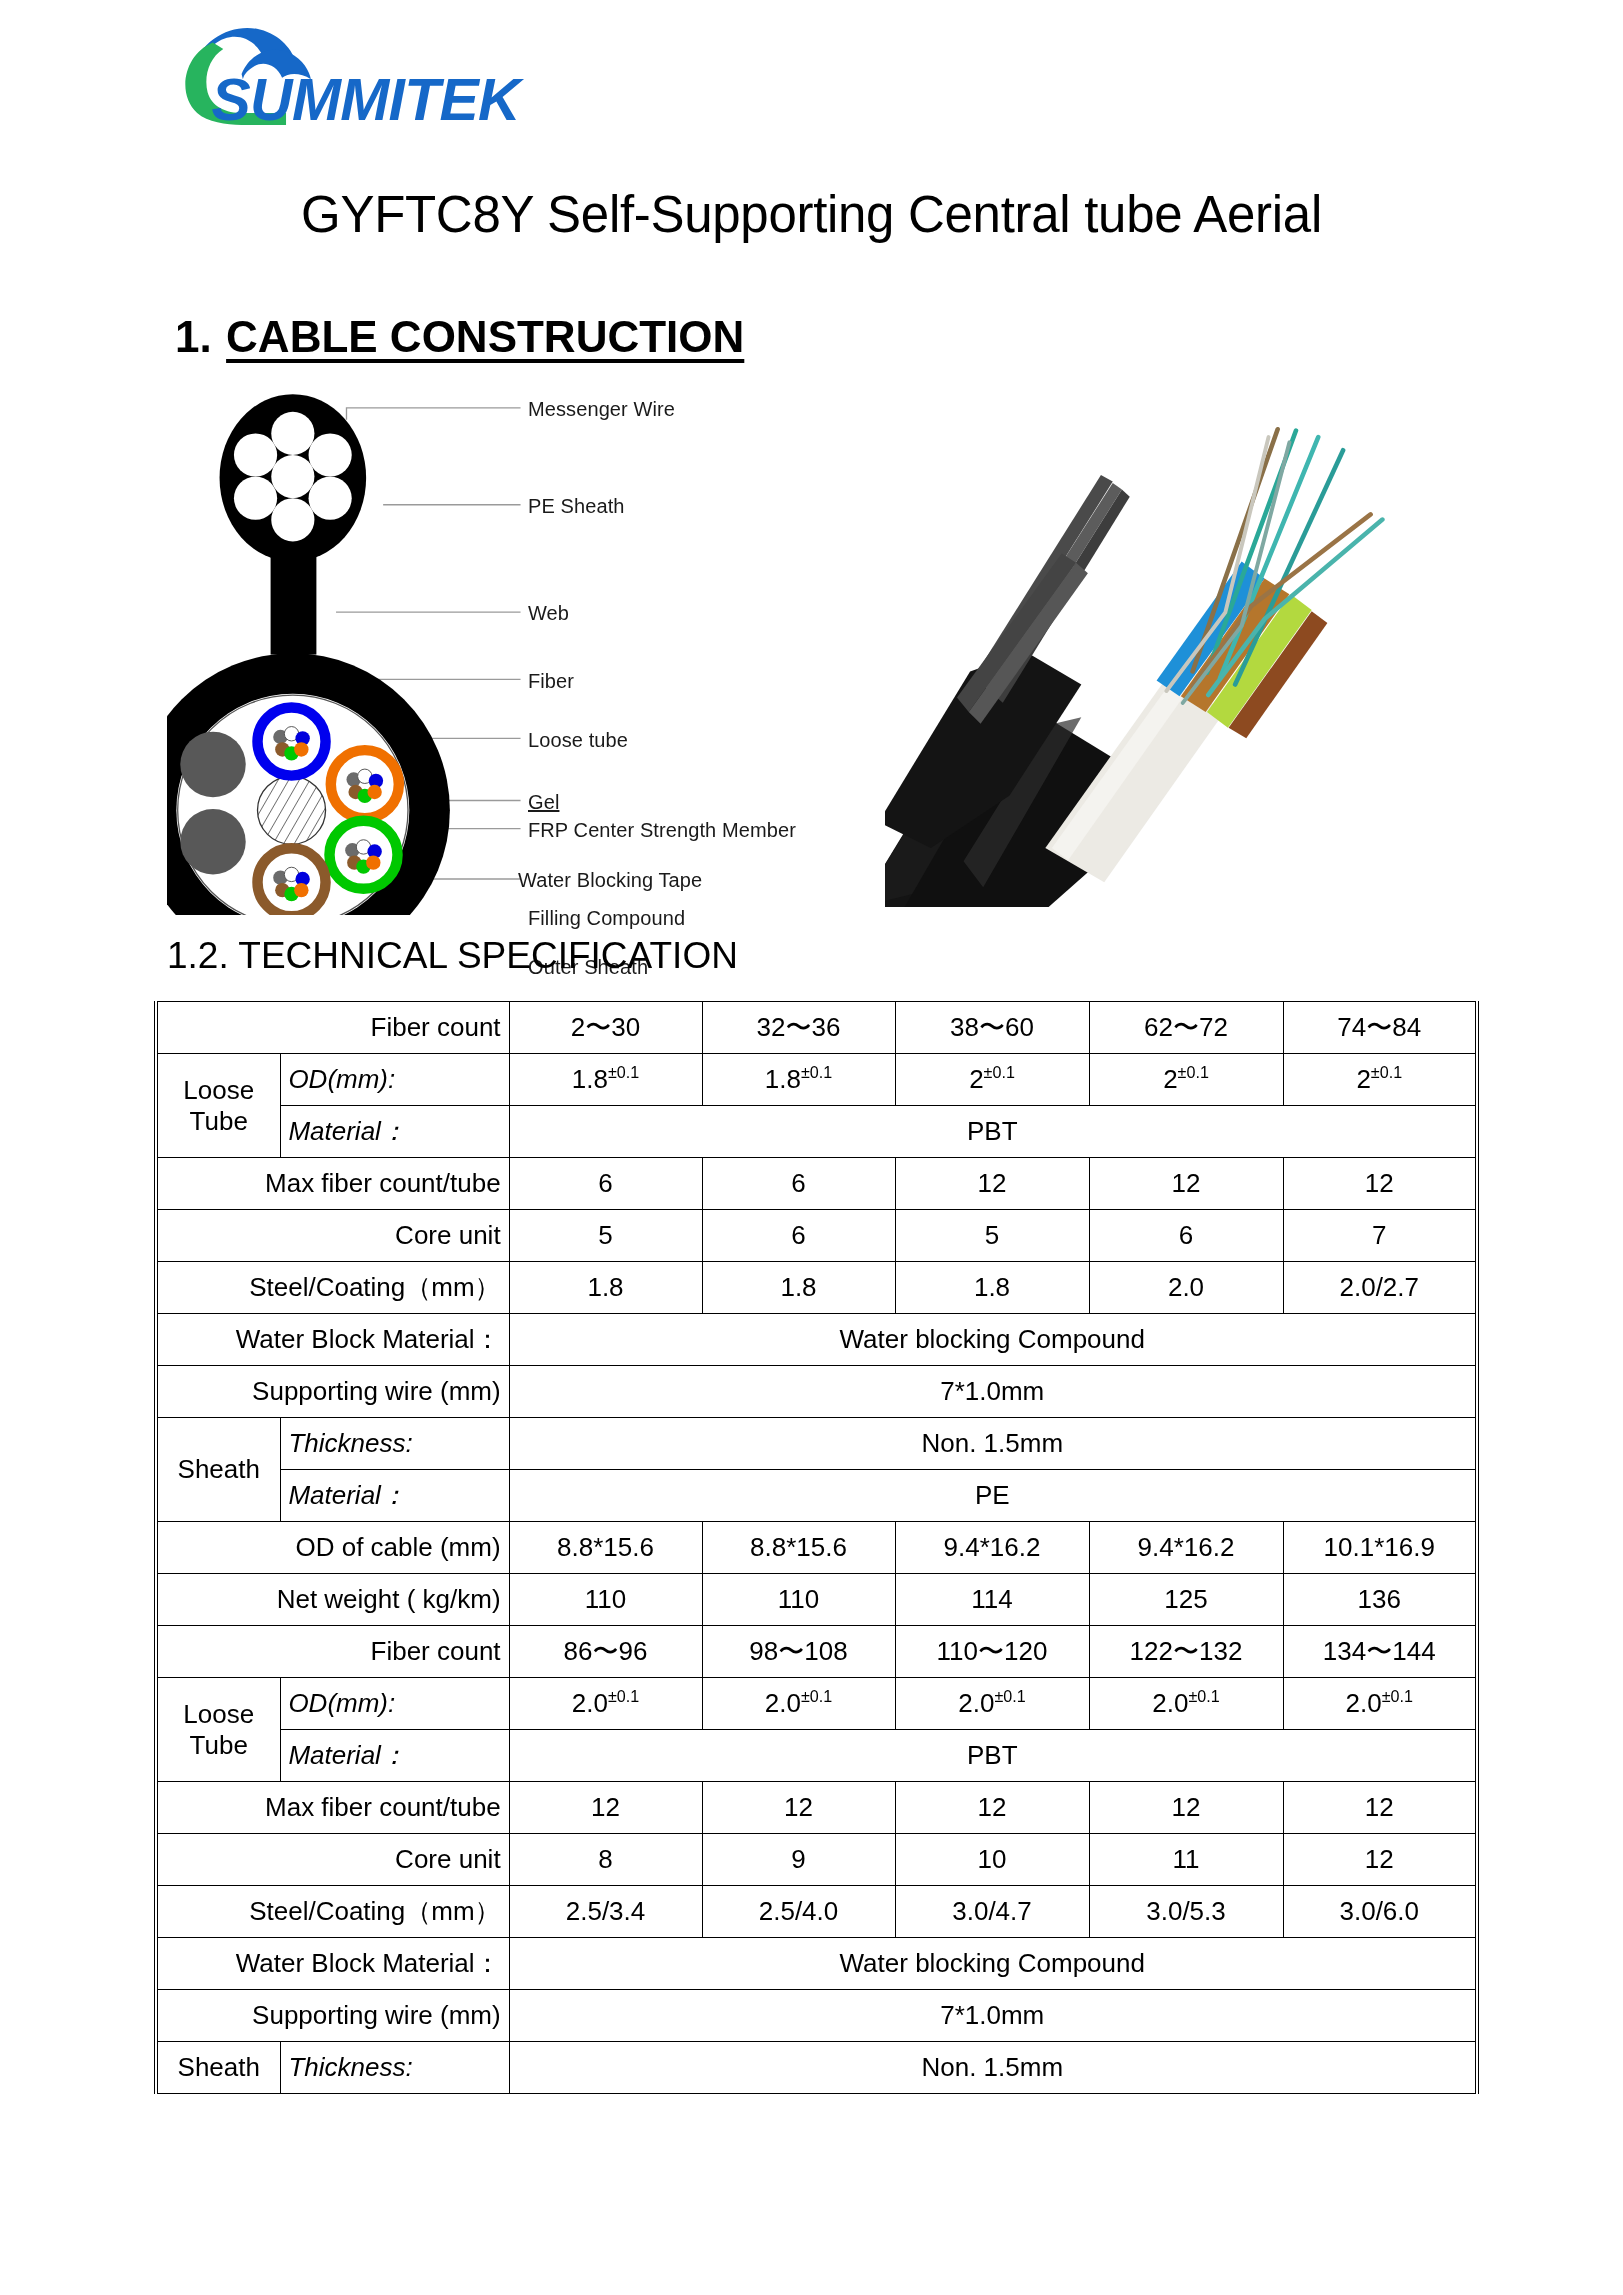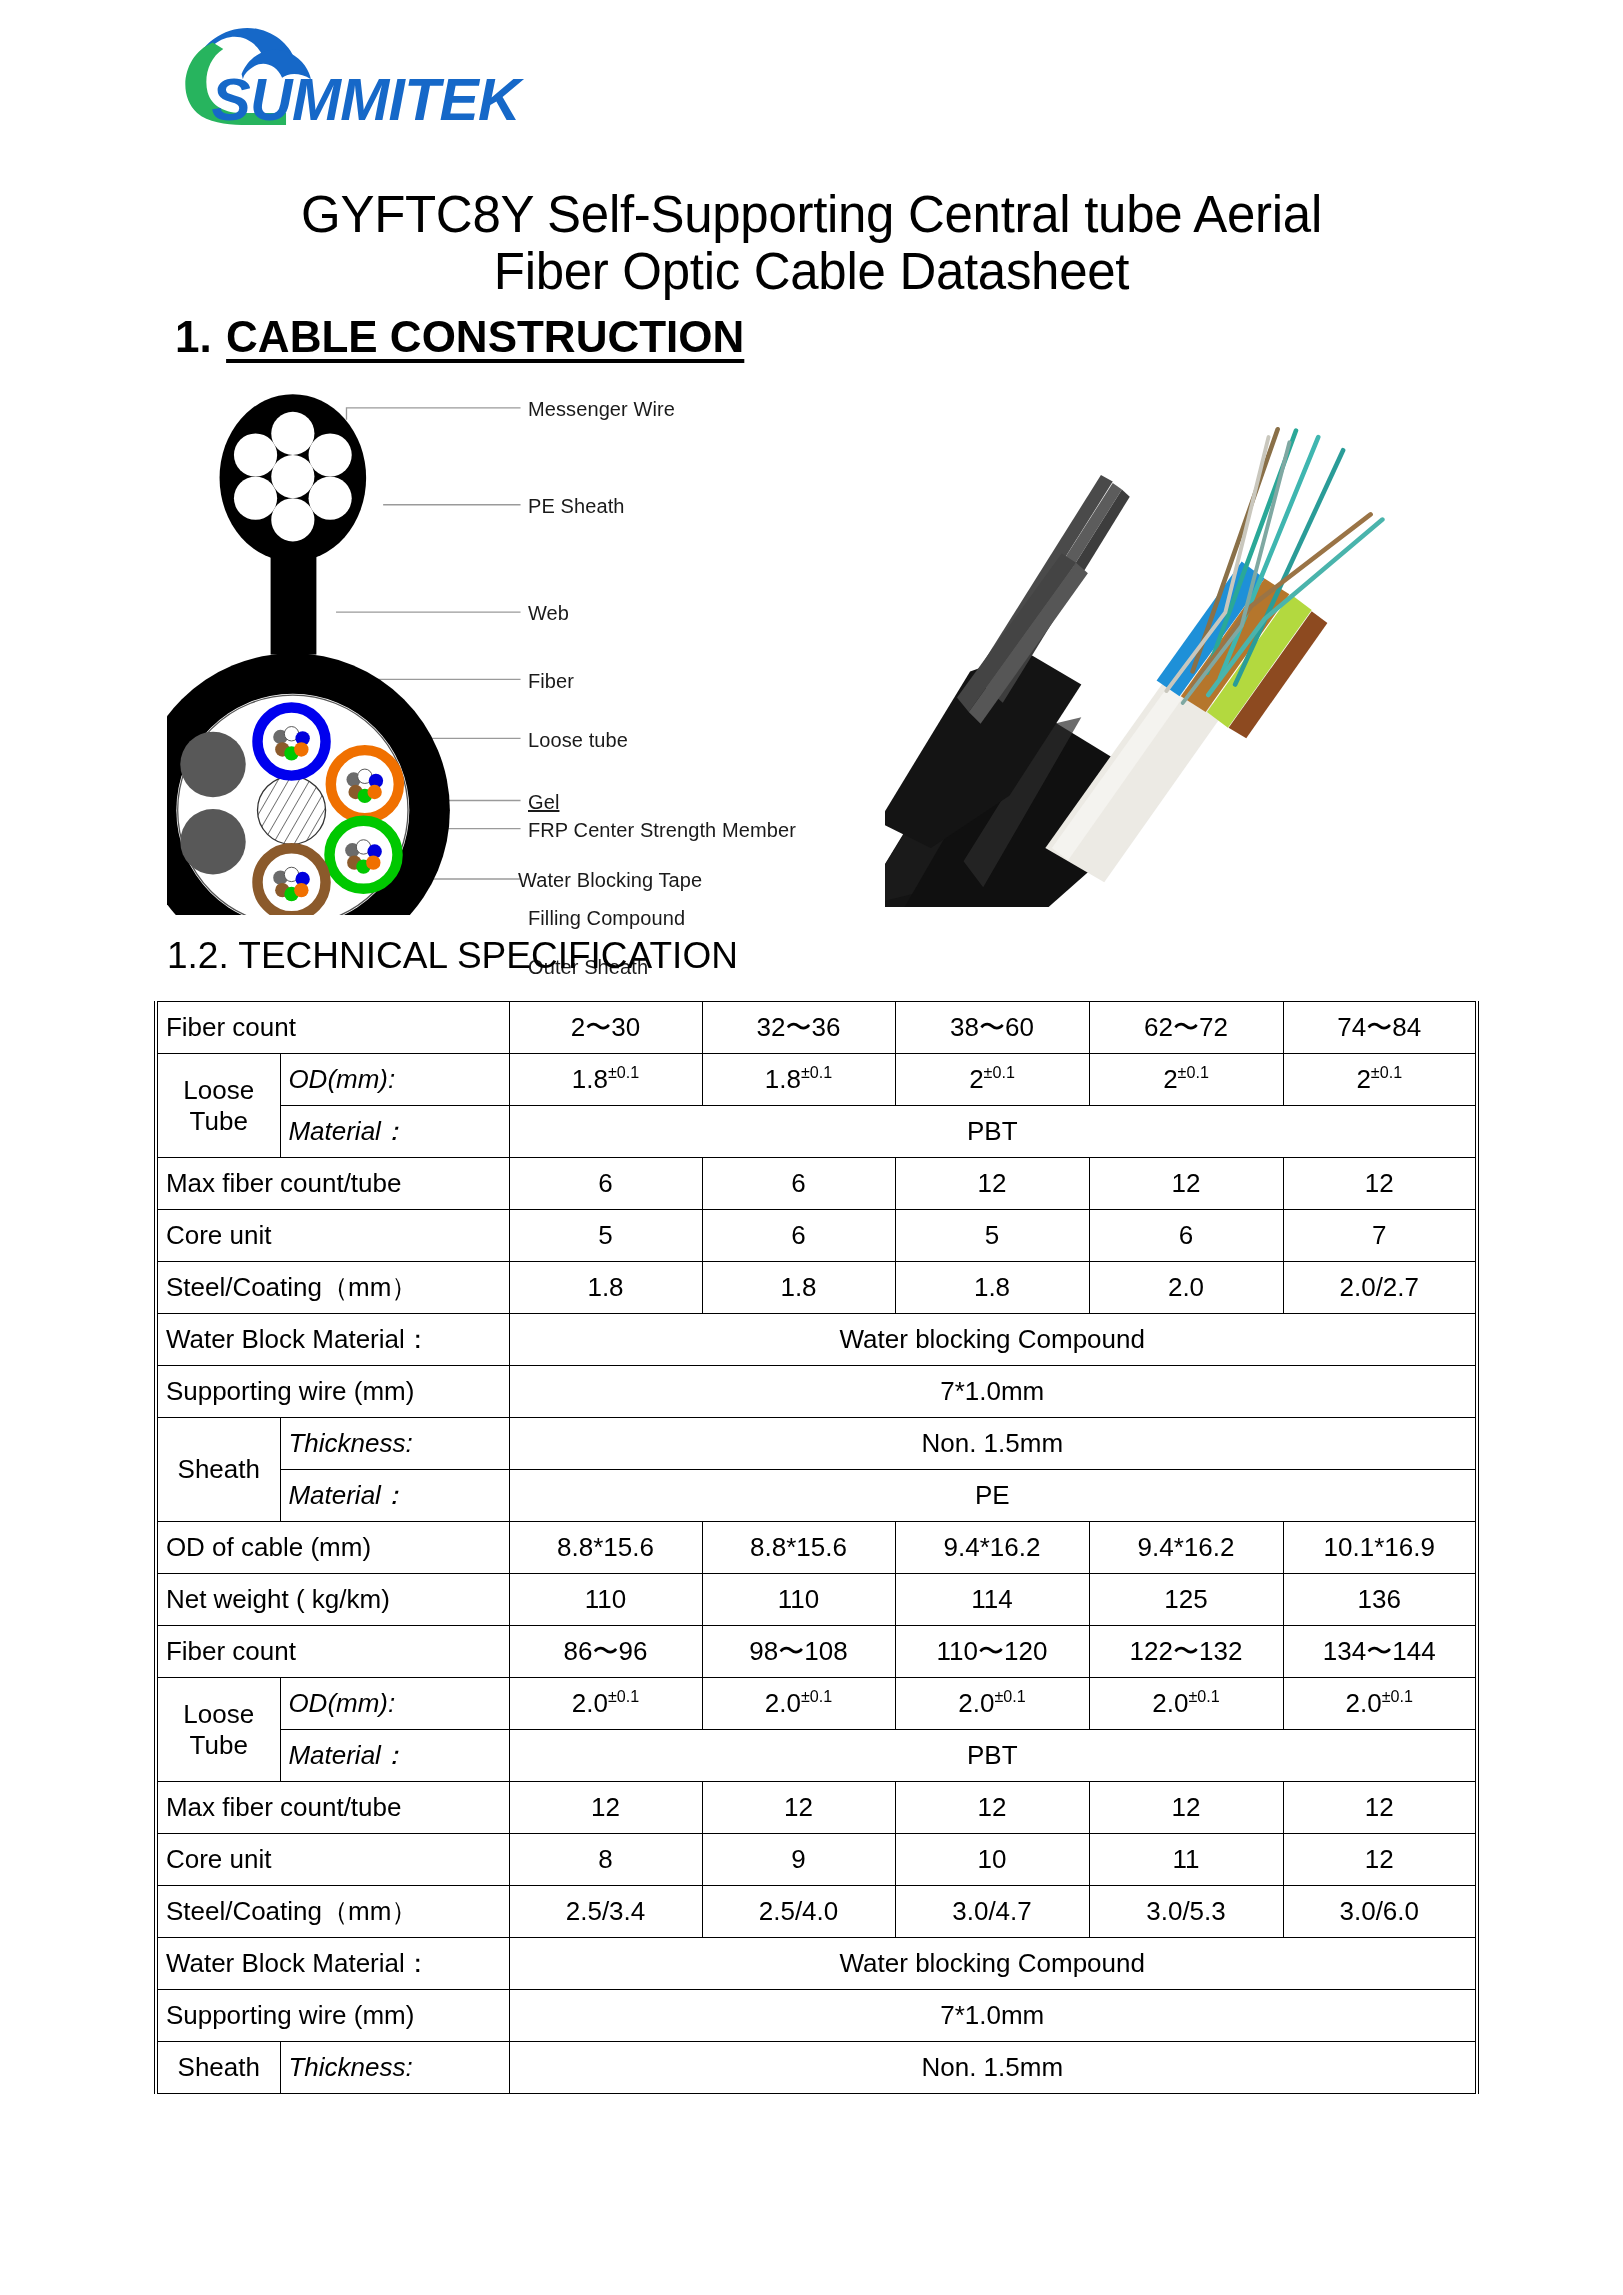--- a/index.html
+++ b/index.html
@@ -47,21 +47,21 @@
   #spec-wrap{position:absolute;left:154px;top:1001px;width:1320px;}
   table.spec{
     border-collapse:collapse;width:1320px;table-layout:fixed;
     font-size:26px;
   }
   table.spec td{
     border:1.3px solid #000;
     padding:0 7.9px;height:51px;vertical-align:middle;
     font-weight:400;
   }
-  .c-label{width:353px;text-align:left;padding-left:11.8px;}
+  .c-label{width:353px;text-align:right;padding-left:11.8px;}
   .c-sub-a{width:124px;text-align:center;padding-left:11.8px;margin-left:20px;}
   .c-sub-b{width:229px;text-align:left;padding-left:11.8px;font-style:italic;}
   .c-val{width:193px;text-align:center;}
   .ctr{text-align:center;}
   .bold{font-weight:bold;}
   .tall{height:56px;}
   .thick-top{border-top:4.6px double #000;}
   .thick-bot{border-bottom:4.6px double #000;}
   table.spec{border-left:4.6px double #000;border-right:4.6px double #000;}
   .sup{font-size:0.62em;vertical-align:super;line-height:0;}
@@ -78,21 +78,20 @@
     <path d="M64 34 C20 52 8 112 40 142 C56 156 84 160 108 160 L176 160 L176 142 L110 142 C84 142 62 132 56 110 C50 86 58 58 80 44 Z" fill="#27b45e"></path>
 
     <g fill="#1668c8">
       <text x="62" y="152" font-family="Liberation Sans, sans-serif" font-size="90" font-weight="bold" font-style="italic" letter-spacing="-1">SUMMITEK</text>
     </g>
   </svg>
 </div>
 
 <h1 id="doc-title">
   <span>GYFTC8Y Self-Supporting Central tube Aerial</span>
-  <span>Fiber Optic Cable Datasheet</span>
 </h1>
 
 <div id="section-1">
   <span class="num">1.</span><span class="txt">CABLE CONSTRUCTION</span>
 </div>
 
 <div id="diagram">
   <svg width="694" height="530" viewBox="0 0 1060 810">
 
     <g stroke="#9a9a9a" stroke-width="2" fill="none">

